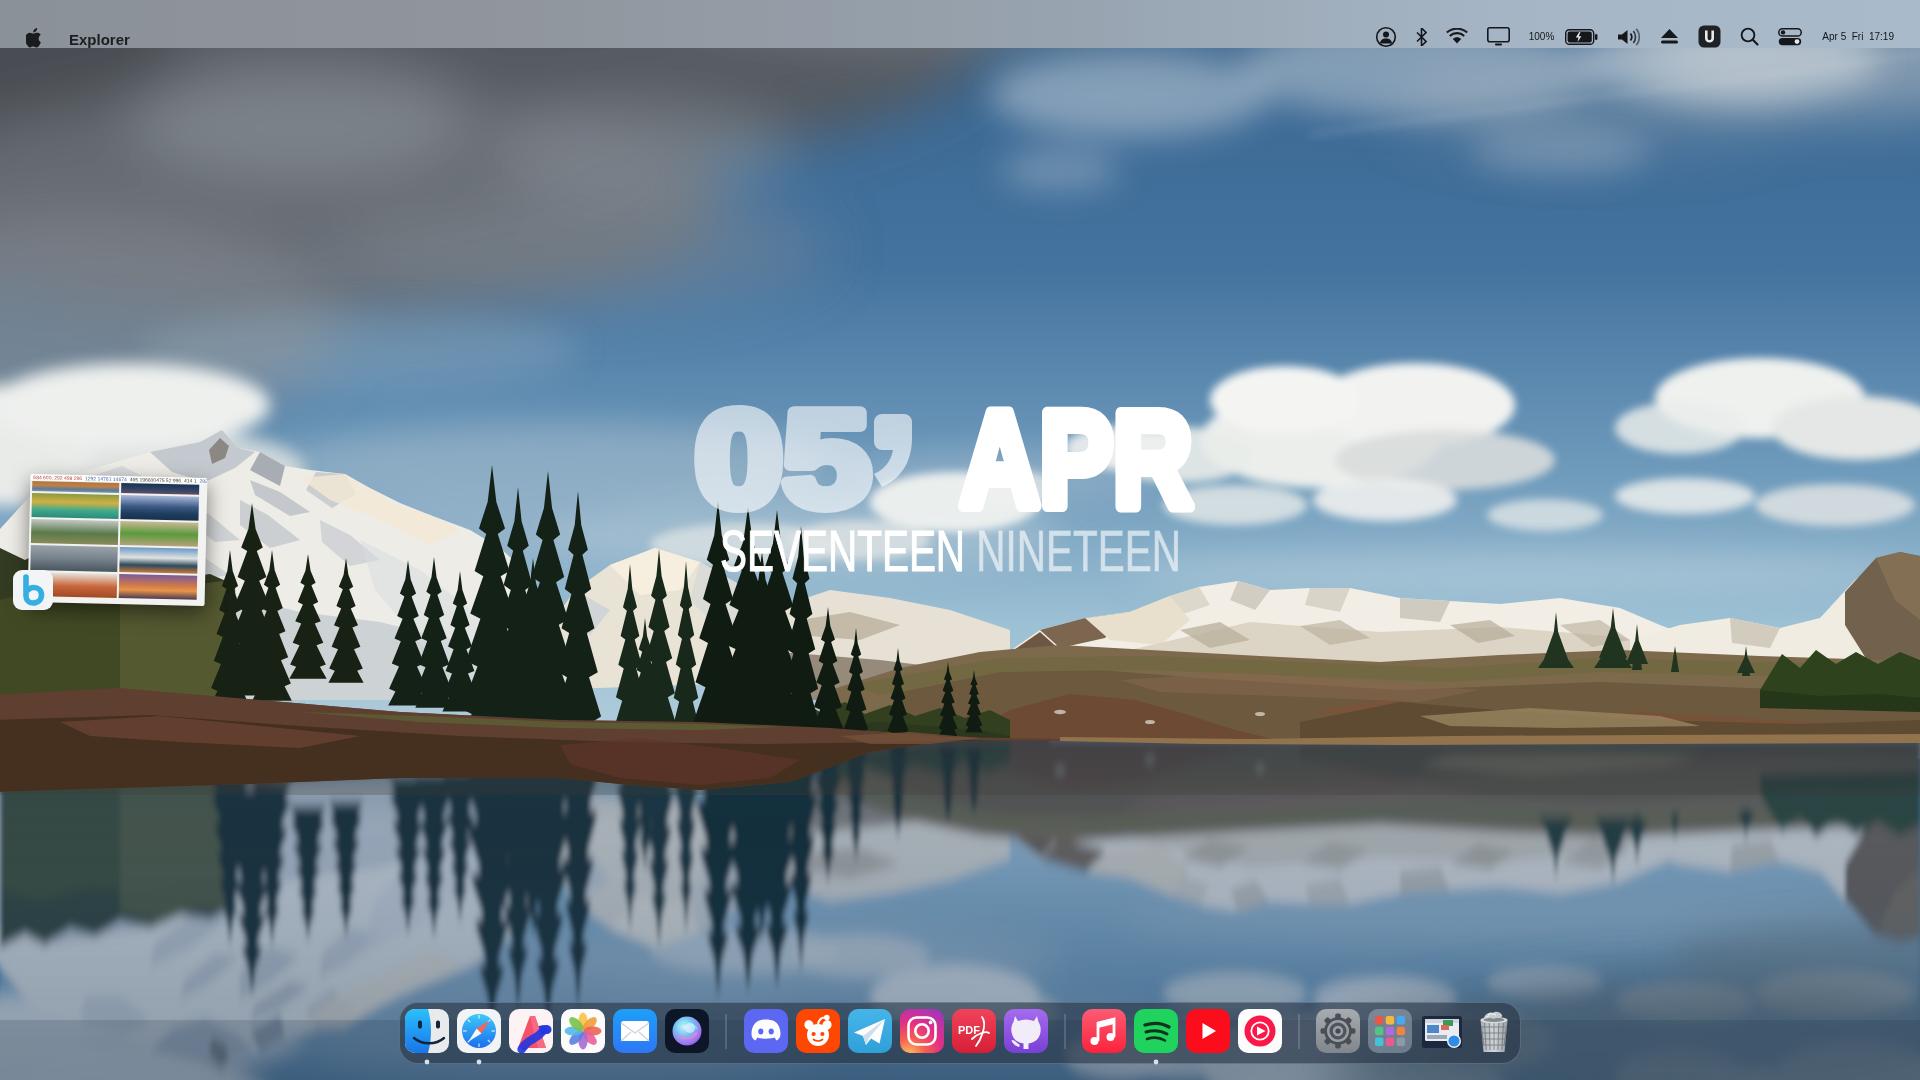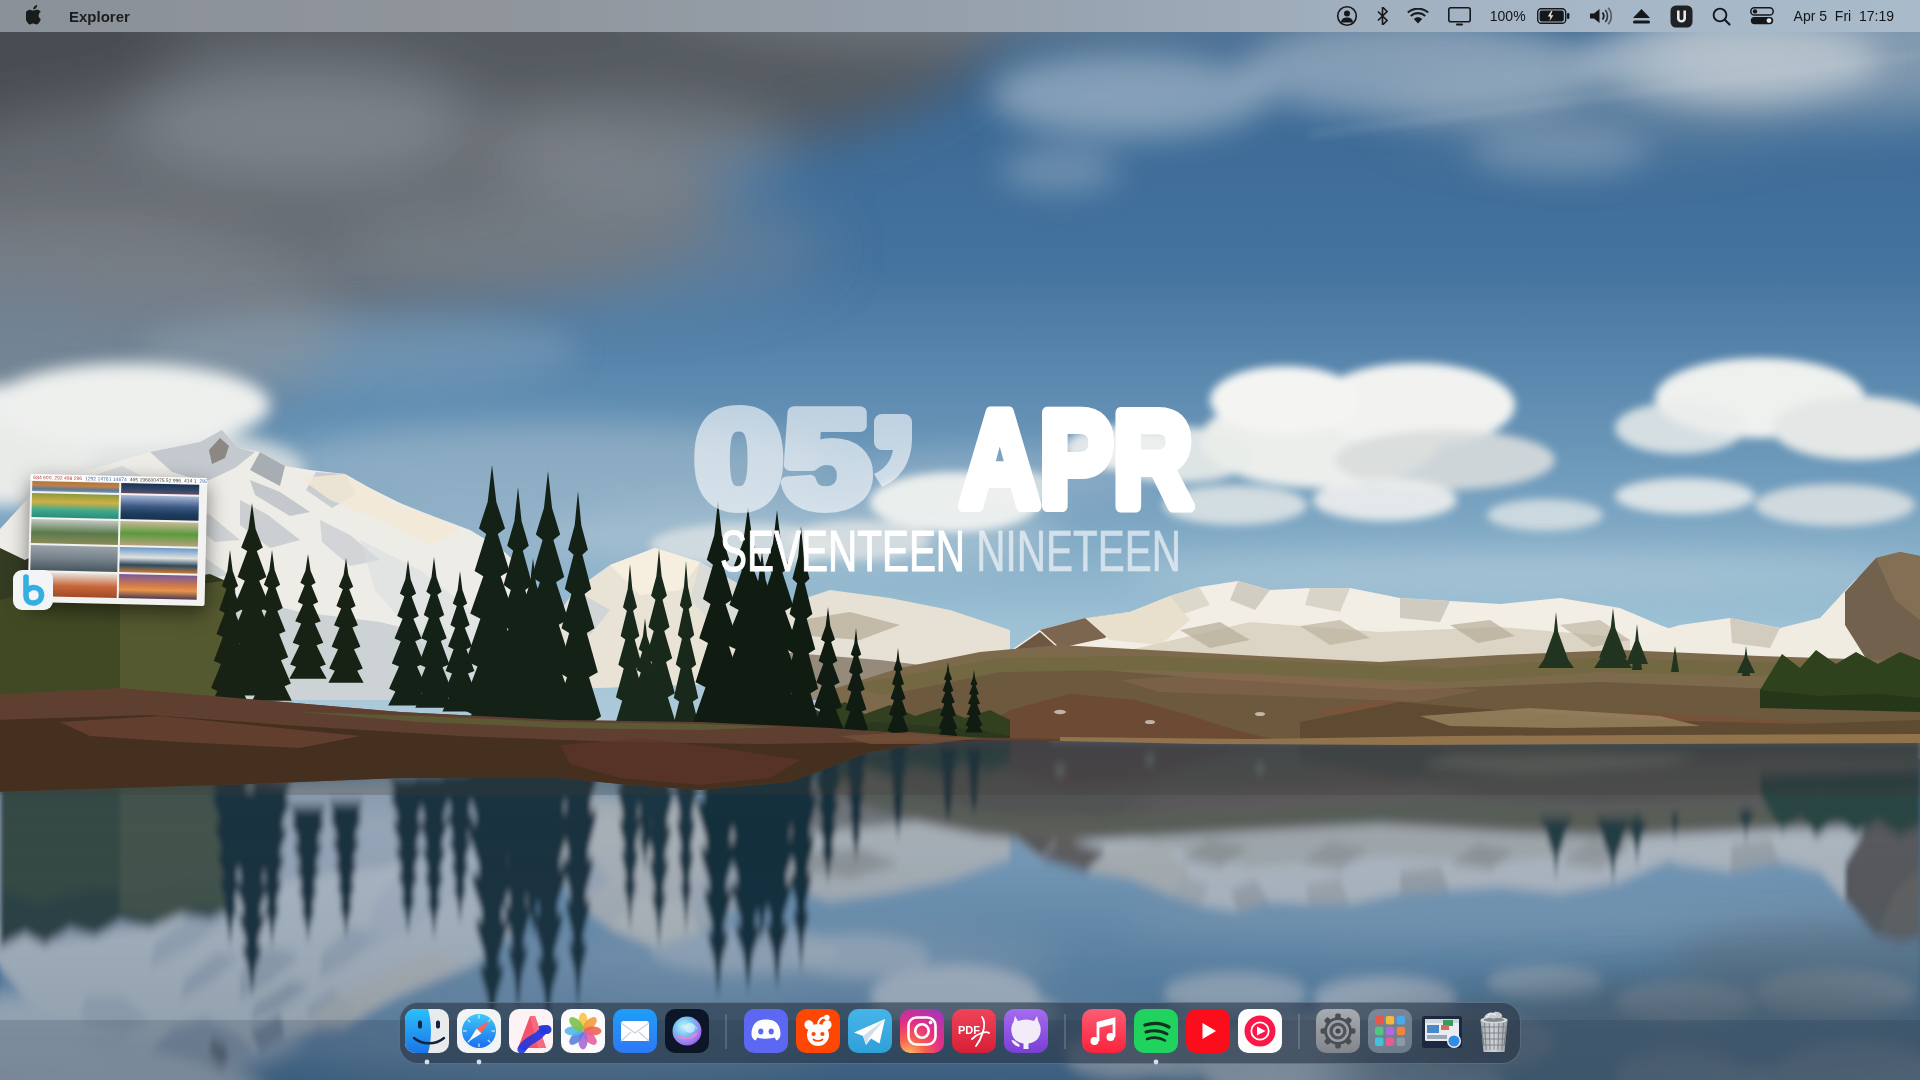--- a/index.html
+++ b/index.html
@@ -1,25 +1,25 @@
 <!DOCTYPE html>
 <html><head>
 <meta charset="utf-8">
 <style>
   html,body{margin:0;padding:0;width:1920px;height:1080px;overflow:hidden;background:#4a7aa8;
     font-family:"Liberation Sans", sans-serif;}
   #wall{position:absolute;left:0;top:0;width:1920px;height:1080px;}
-  #menubar{position:absolute;left:0;top:0;width:1920px;height:32px;
+  #menubar{position:absolute;left:0;top:0;width:1920px;height:48px;
     background:linear-gradient(90deg,#8b9199 0%,#90959c 25%,#97a3af 55%,#a5b5c5 78%,#a9bbcb 100%);
-    display:flex;align-items:center;color:#17181a;font-size:15px;}
+    display:flex;align-items:flex-end;color:#17181a;font-size:15px;}
   #mleft{display:flex;align-items:center;gap:26px;padding-left:26px;flex:1;}
   #mright{display:flex;align-items:center;gap:19px;padding-right:26px;}
   .mtxt{font-weight:bold;color:#1c1d1f;}
   #datetext{position:absolute;left:0;top:393px;width:1892px;}
-  .dt{color:#141516;font-size:14px;}
+  .dt{color:#141516;font-size:10px;}
 </style>
 </head>
 <body>
 <svg id="wall" viewBox="0 0 1920 1080" preserveAspectRatio="none">
 <defs>
   <linearGradient id="sky" x1="0" y1="0" x2="0" y2="1">
     <stop offset="0" stop-color="#38648f"></stop>
     <stop offset="0.35" stop-color="#44739f"></stop>
     <stop offset="0.62" stop-color="#6e9abb"></stop>
     <stop offset="0.82" stop-color="#9cc0d4"></stop>

